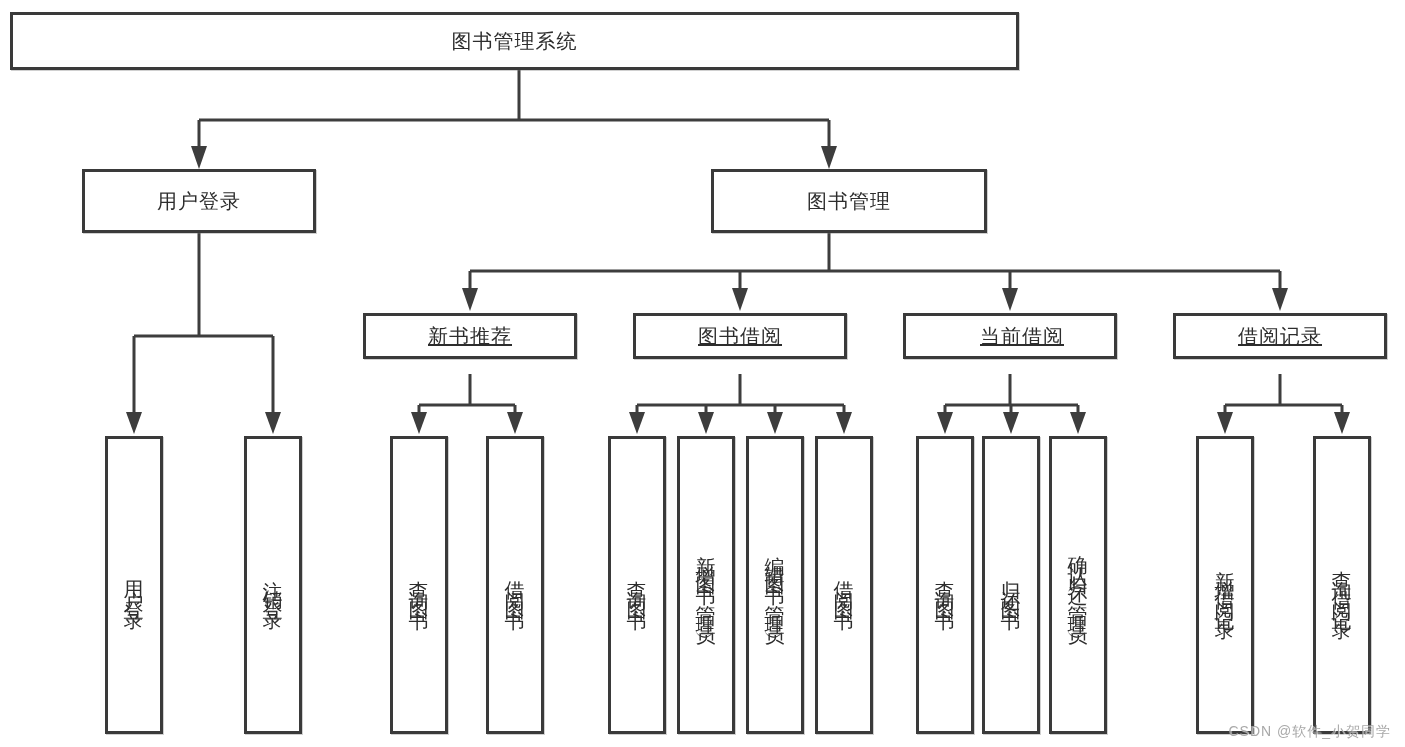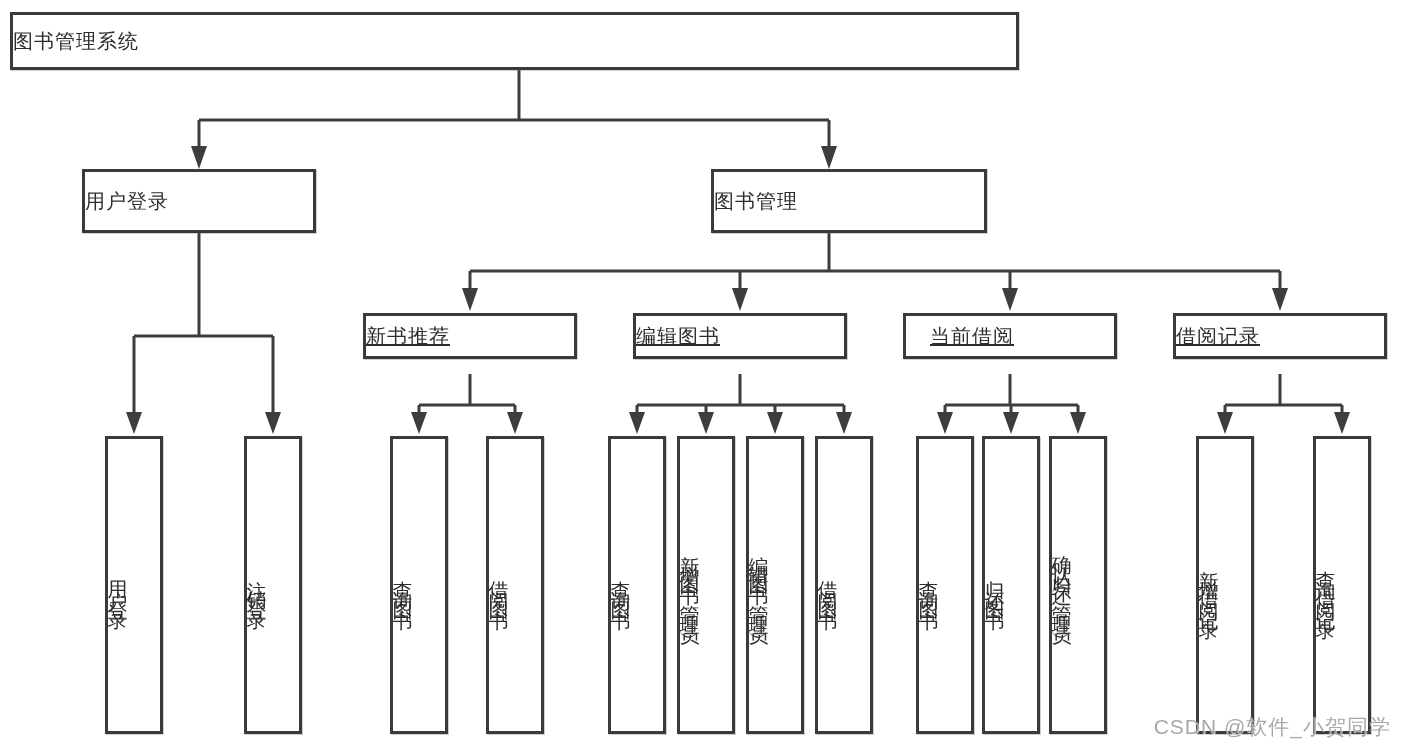--- a/index.html
+++ b/index.html
@@ -17,20 +17,21 @@
     left: 0; top: 0;
     pointer-events: none;
   }
   .box {
     position: absolute;
     background: #ffffff;
     border: 3px solid #3a3a3a;
     box-shadow: 1px 1px 0 rgba(120,120,120,0.35);
     display: flex;
     align-items: center;
+    justify-content: center;
     color: #2d2d2d;
   }
   .box-h { font-size: 20px; letter-spacing: 1px; }
   .box-v { font-size: 20px; }
   .box-v .vtext {
     writing-mode: vertical-rl;
     text-orientation: mixed;
     letter-spacing: 10px;
     line-height: 1;
     white-space: nowrap;
@@ -55,21 +56,21 @@
   .lf-8  { left: 815px; }
   .lf-9  { left: 916px; }
   .lf-10 { left: 982px; }
   .lf-11 { left: 1049px; }
   .lf-12 { left: 1196px; }
   .lf-13 { left: 1313px; }
   .watermark {
     position: absolute;
     right: 14px;
     bottom: 6px;
-    font-size: 21px;
+    font-size: 14px;
     color: rgba(158,158,158,0.9);
     letter-spacing: 1px;
     text-shadow: 1px 1px 1px rgba(255,255,255,0.8);
     margin-left: 28px;
   }
 </style>
 </head>
 <body>
 
 <div class="canvas">
@@ -125,21 +126,21 @@
     <span>用户登录</span>
   </div>
   <div class="box box-h n-mgmt">
     <span>图书管理</span>
   </div>
 
   <div class="box box-h n-l3 n-newrec">
     <span>新书推荐</span>
   </div>
   <div class="box box-h n-l3 n-borrow">
-    <span>编辑图书</span>
+    <span>图书借阅</span>
   </div>
   <div class="box box-h n-l3 n-curr">
     <span>当前借阅</span>
   </div>
   <div class="box box-h n-l3 n-record">
     <span>借阅记录</span>
   </div>
 
   <div class="box box-v leaf lf-1">
     <span class="vtext">用户登录</span>

